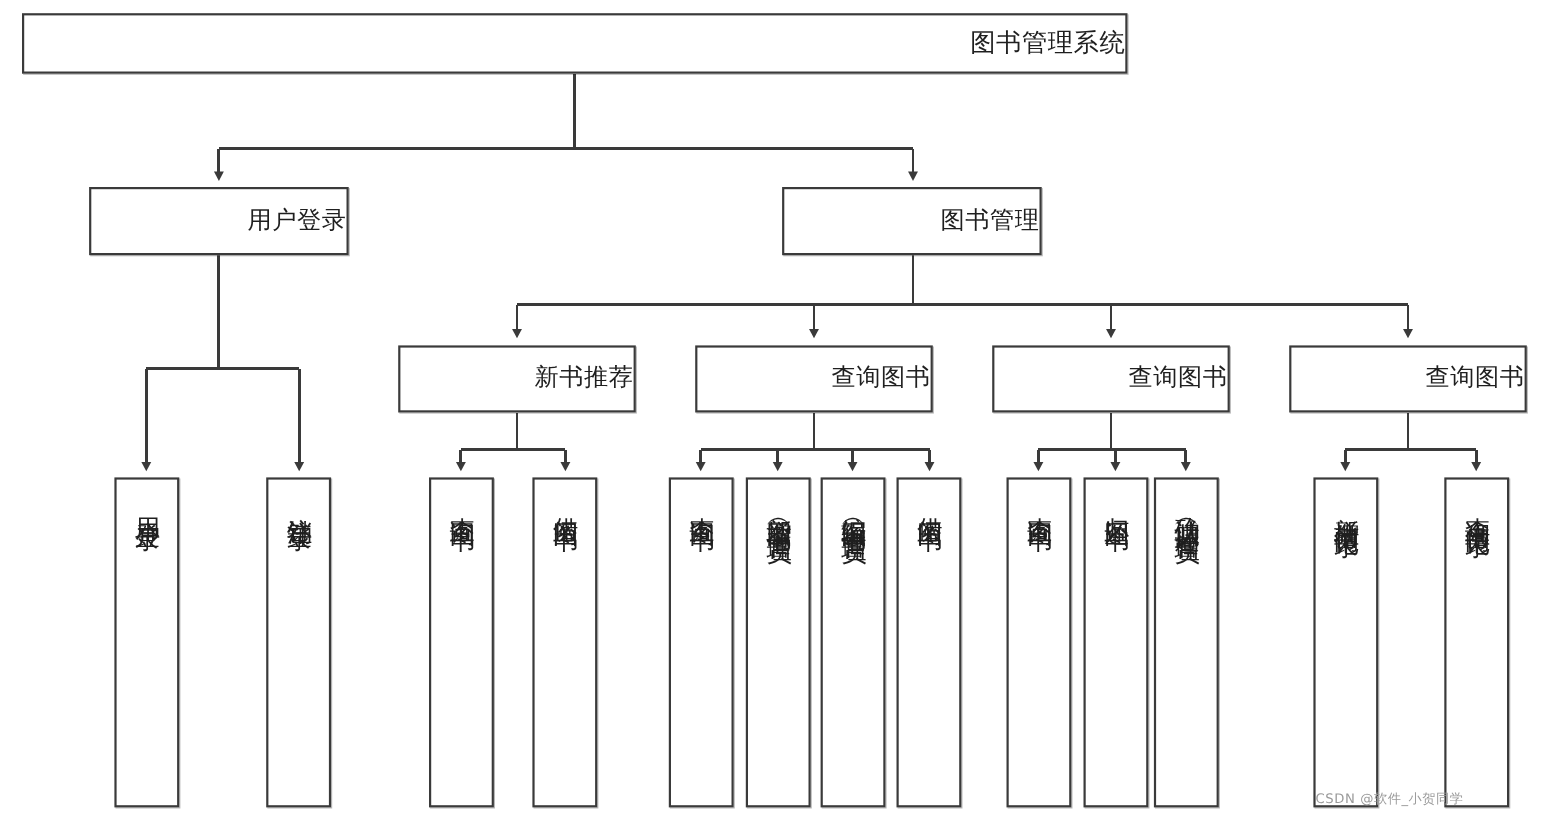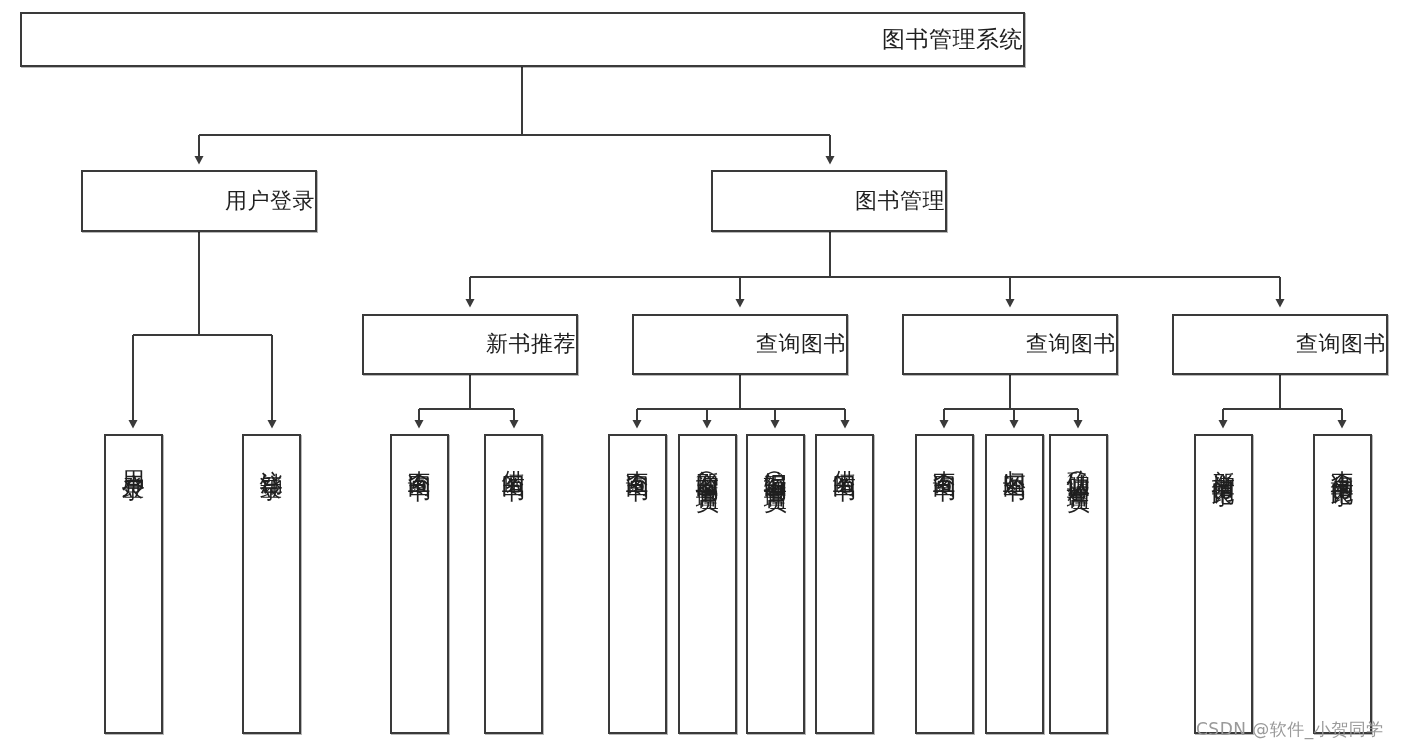--- a/index.html
+++ b/index.html
@@ -50,21 +50,21 @@
   .node.vert .lbl{
     writing-mode:vertical-rl;
     text-orientation:upright;
     font-size:23px;
     line-height:1.16;
     letter-spacing:3px;
     white-space:nowrap;
   }
   .watermark{
     position:absolute;
-    font-size:17px;
+    font-size:12px;
     color:#9a9a9a;
     letter-spacing:0.5px;
     white-space:nowrap;
     user-select:none;
   }
 </style>
 </head>
 <body>
 
 <div id="canvas">

